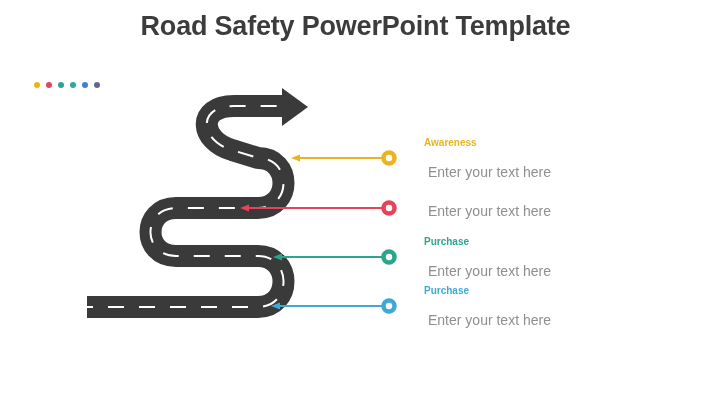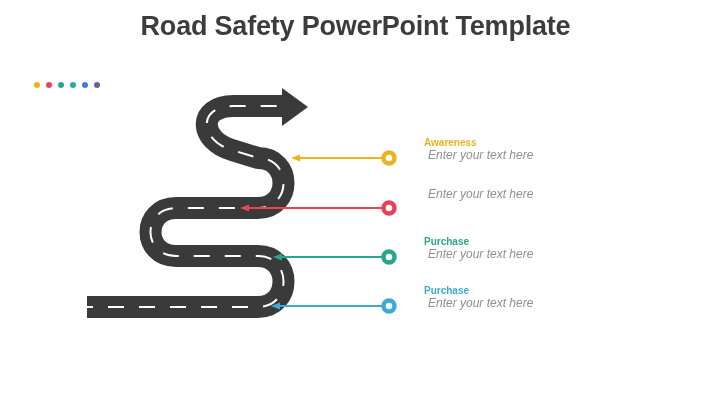--- a/index.html
+++ b/index.html
@@ -37,26 +37,25 @@
     left: 424px;
     width: 150px;
   }
   .callout-title {
     font-size: 10px;
     font-weight: 700;
     line-height: 11px;
     color: var(--c, #333);
   }
   .callout-sub {
-    margin-top: 3px;
+    margin-top: 20px;
     padding-left: 4px;
-    font-size: 12px;
+    font-size: 14px;
     line-height: 9px;
     color: #8f8f8f;
-    font-style: italic;
   }
 </style>
 </head>
 <body>
 
 <div class="slide">
 
   <h1 class="slide-title">Road Safety PowerPoint Template</h1>
 
   <div class="dots">

